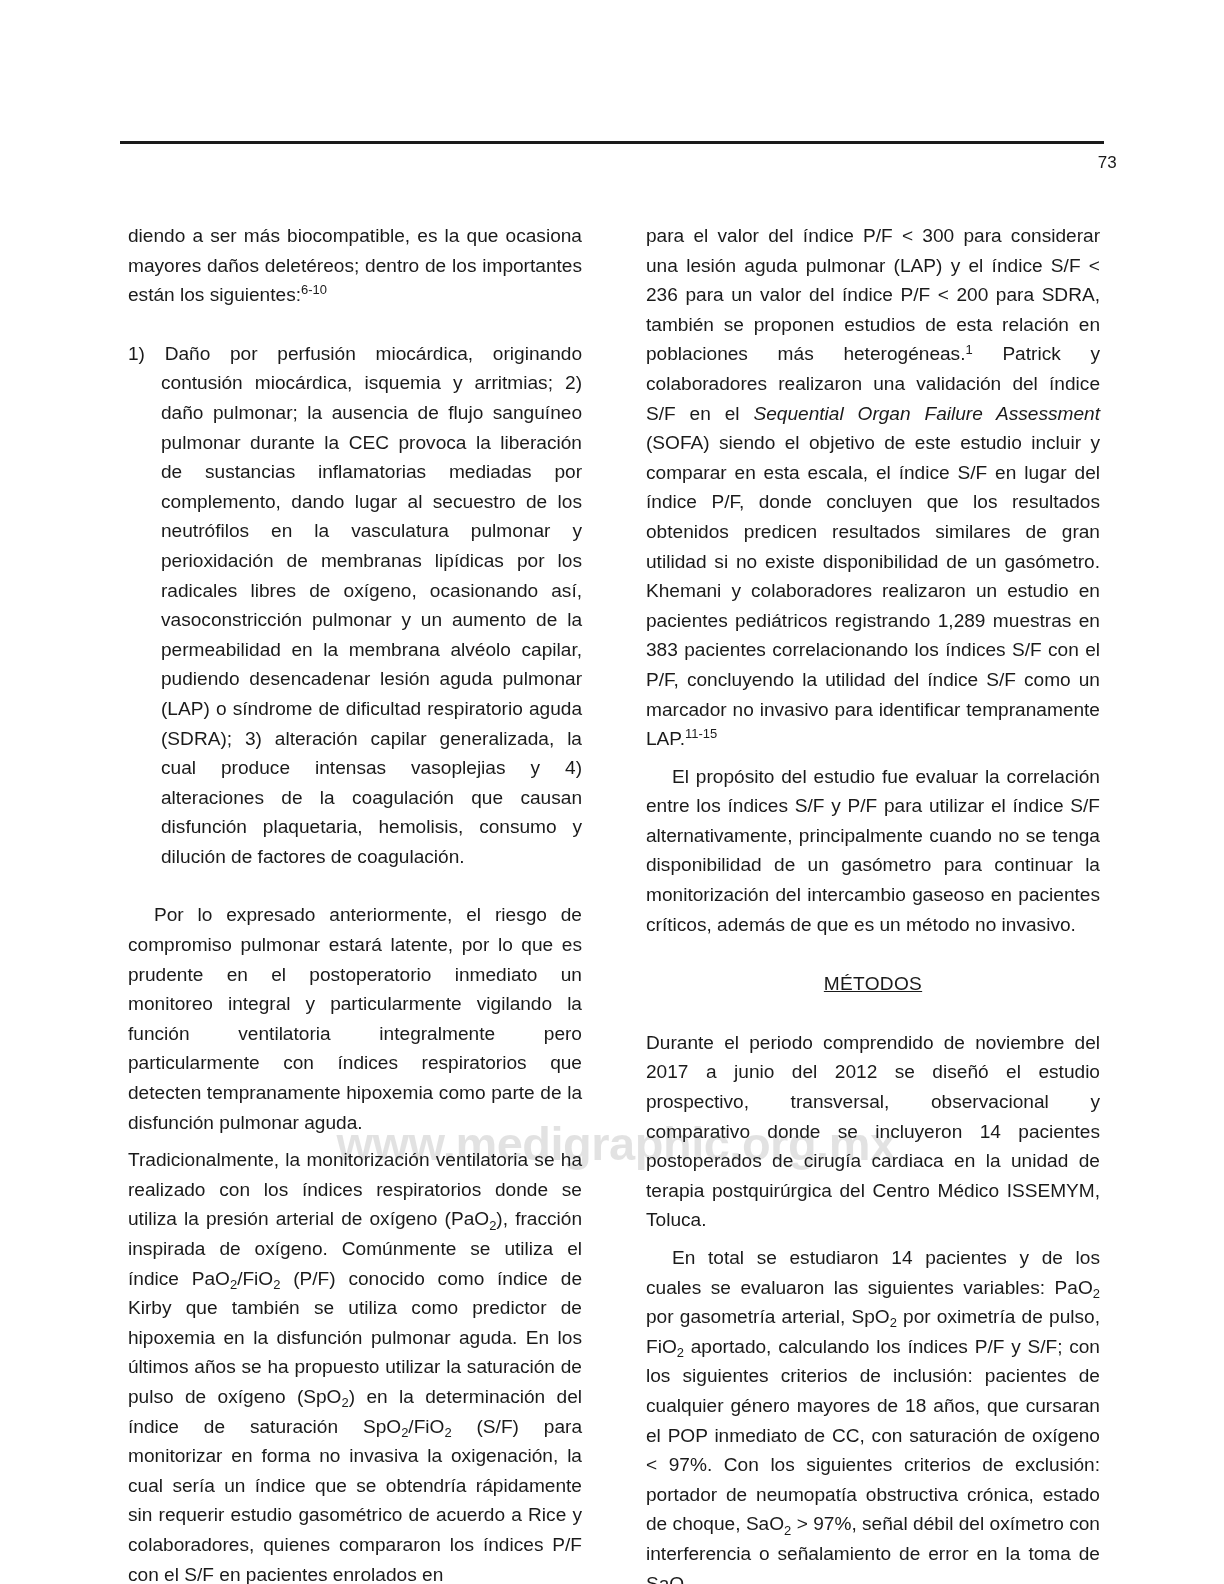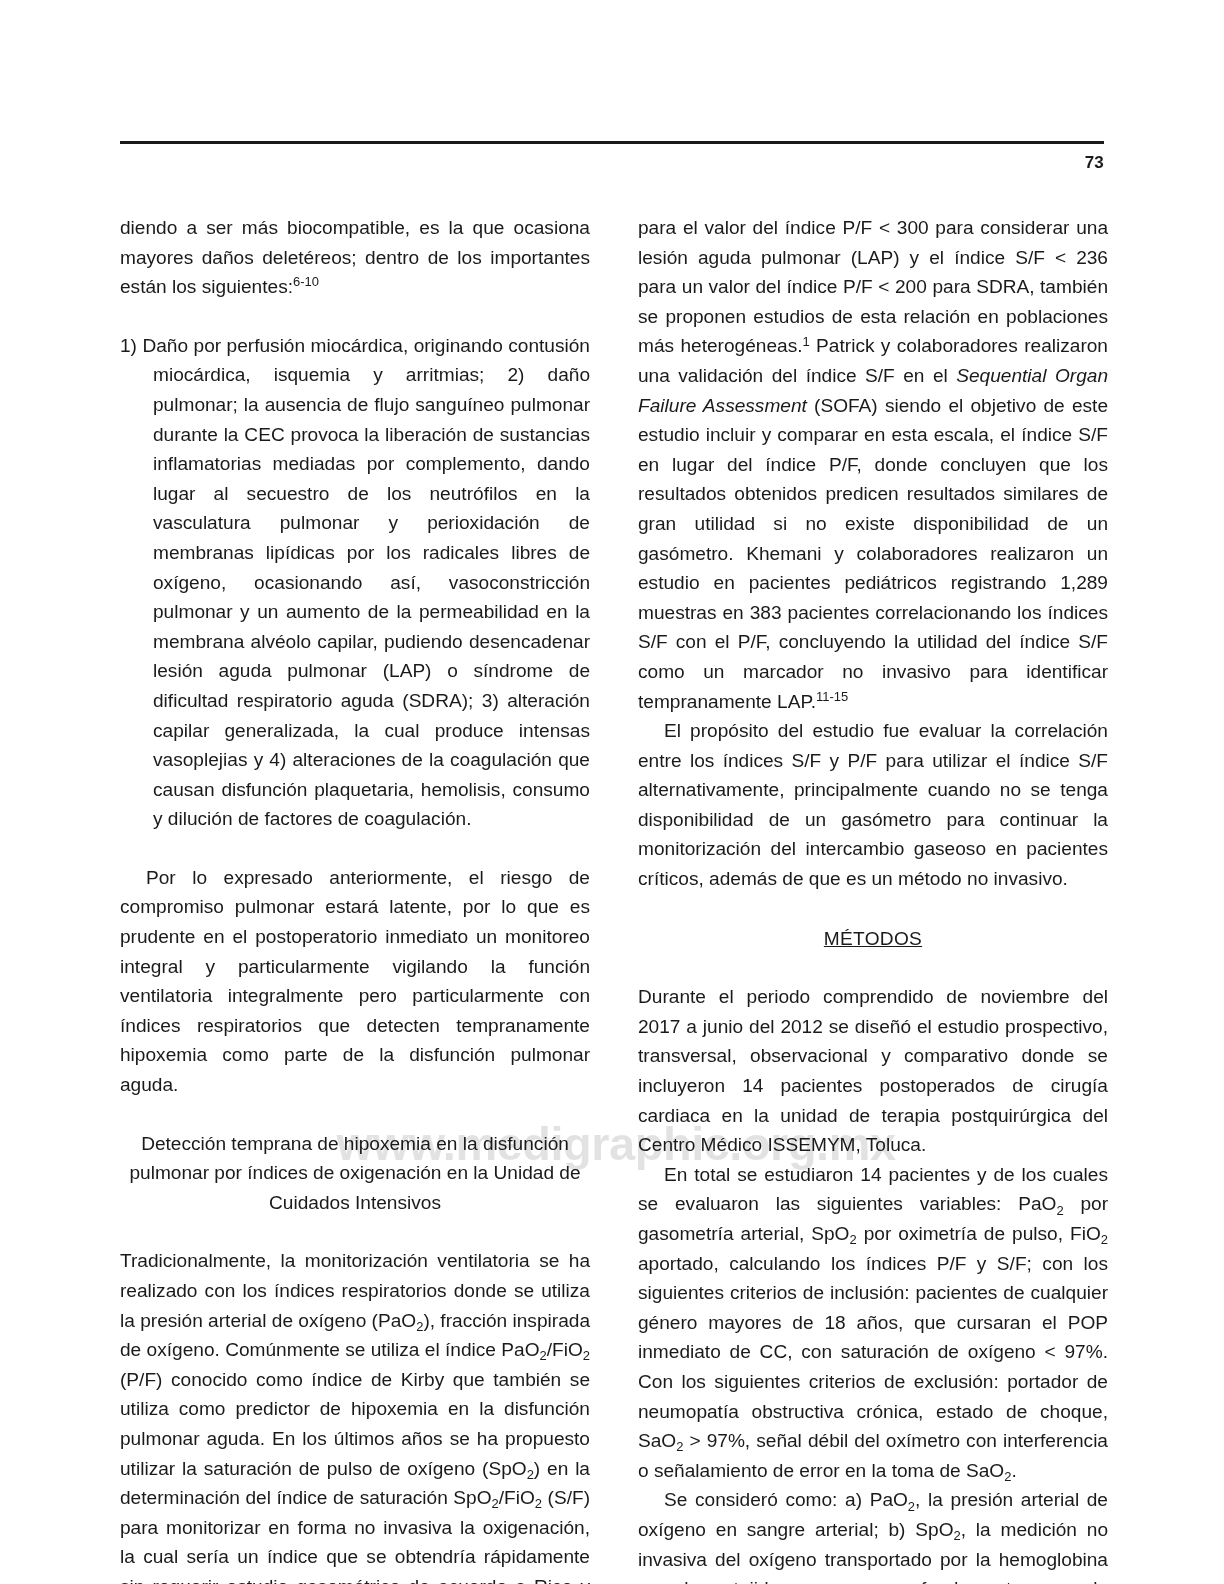--- a/index.html
+++ b/index.html
@@ -39,24 +39,24 @@
     position: absolute;
     left: 120px;
     top: 141px;
     width: 984px;
     height: 3px;
     background: #1a1a1a;
   }
 
   .folio {
     position: absolute;
-    right: 120px;
+    right: 107px;
     top: 153px;
     font-size: 17px;
-    font-weight: bold;
+    font-weight: normal;
     letter-spacing: .2px;
   }
 
   
   .watermark {
     position: absolute;
     left: 236px;
     top: 1116px;
     width: 760px;
     text-align: center;
@@ -78,21 +78,21 @@
     font-size: 19.1px;
     line-height: 29.6px;
     text-align: justify;
     text-justify: inter-word;
     hyphens: none;
   }
   .col-left  { left: 120px; }
   .col-right { left: 638px; }
 
   p {
-    margin: 0;
+    margin: 8px;
   }
   p.indent   { text-indent: 26px; }
   p.gap      { margin-top: 29px; }
 
   
   p.hang {
     padding-left: 33px;
     text-indent: -33px;
   }
 
@@ -143,21 +143,20 @@
   <div class="watermark">www.medigraphic.org.mx</div>
 
   <div class="col col-left">
 
     <p><span>diendo a ser más biocompatible, es la que ocasiona mayores daños deletéreos; dentro de los importantes están los siguientes:</span><sup>6-10</sup></p>
 
     <p class="hang gap">1) Daño por perfusión miocárdica, originando contusión miocárdica, isquemia y arritmias; 2) daño pulmonar; la ausencia de flujo sanguíneo pulmonar durante la CEC provoca la liberación de sustancias inflamatorias mediadas por complemento, dando lugar al secuestro de los neutrófilos en la vasculatura pulmonar y perioxidación de membranas lipídicas por los radicales libres de oxígeno, ocasionando así, vasoconstricción pulmonar y un aumento de la permeabilidad en la membrana alvéolo capilar, pudiendo desencadenar lesión aguda pulmonar (LAP) o síndrome de dificultad respiratorio aguda (SDRA); 3) alteración capilar generalizada, la cual produce intensas vasoplejias y 4) alteraciones de la coagulación que causan disfunción plaquetaria, hemolisis, consumo y dilución de factores de coagulación.</p>
 
     <p class="indent gap">Por lo expresado anteriormente, el riesgo de compromiso pulmonar estará latente, por lo que es prudente en el postoperatorio inmediato un monitoreo integral y particularmente vigilando la función ventilatoria integralmente pero particularmente con índices respiratorios que detecten tempranamente hipoxemia como parte de la disfunción pulmonar aguda.</p>
 
-    <p class="subheading">Detección temprana de hipoxemia en la disfunción pulmonar por índices de oxigenación en la Unidad de Cuidados Intensivos</p>
 
     <p><span>Tradicionalmente, la monitorización ventilatoria se ha realizado con los índices respiratorios donde se utiliza la presión arterial de oxígeno (PaO</span><sub>2</sub><span>), fracción inspirada de oxígeno. Comúnmente se utiliza el índice PaO</span><sub>2</sub><span>/FiO</span><sub>2</sub><span> (P/F) conocido como índice de Kirby que también se utiliza como predictor de hipoxemia en la disfunción pulmonar aguda. En los últimos años se ha propuesto utilizar la saturación de pulso de oxígeno (SpO</span><sub>2</sub><span>) en la determinación del índice de saturación SpO</span><sub>2</sub><span>/FiO</span><sub>2</sub><span> (S/F) para monitorizar en forma no invasiva la oxigenación, la cual sería un índice que se obtendría rápidamente sin requerir estudio gasométrico de acuerdo a Rice y colaboradores, quienes compararon los índices P/F con el S/F en pacientes enrolados en </span></p>
 
   </div>
 
   <div class="col col-right">
 
     <p><span>para el valor del índice P/F &lt; 300 para considerar una lesión aguda pulmonar (LAP) y el índice S/F &lt; 236 para un valor del índice P/F &lt; 200 para SDRA, también se proponen estudios de esta relación en poblaciones más heterogéneas.</span><sup>1</sup><span> Patrick y colaboradores realizaron una validación del índice S/F en el </span><span class="it">Sequential Organ Failure Assessment</span><span> (SOFA) siendo el objetivo de este estudio incluir y comparar en esta escala, el índice S/F en lugar del índice P/F, donde concluyen que los resultados obtenidos predicen resultados similares de gran utilidad si no existe disponibilidad de un gasómetro. Khemani y colaboradores realizaron un estudio en pacientes pediátricos registrando 1,289 muestras en 383 pacientes correlacionando los índices S/F con el P/F, concluyendo la utilidad del índice S/F como un marcador no invasivo para identificar tempranamente LAP.</span><sup>11-15</sup></p>
 
     <p class="indent">El propósito del estudio fue evaluar la correlación entre los índices S/F y P/F para utilizar el índice S/F alternativamente, principalmente cuando no se tenga disponibilidad de un gasómetro para continuar la monitorización del intercambio gaseoso en pacientes críticos, además de que es un método no invasivo.</p>

